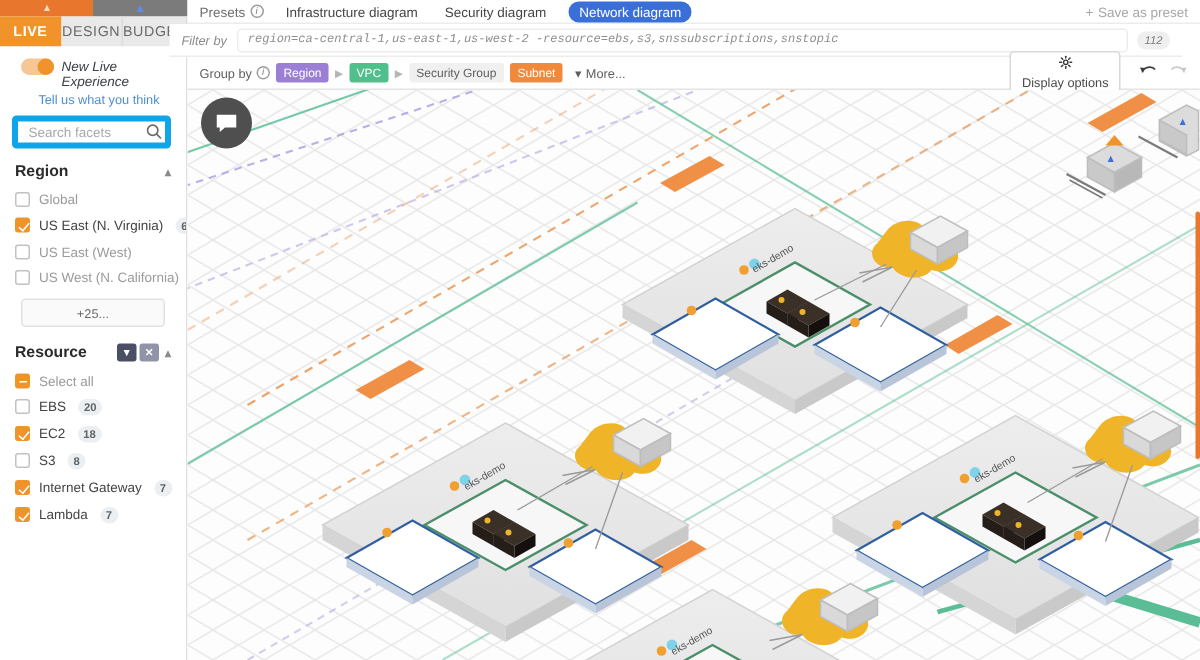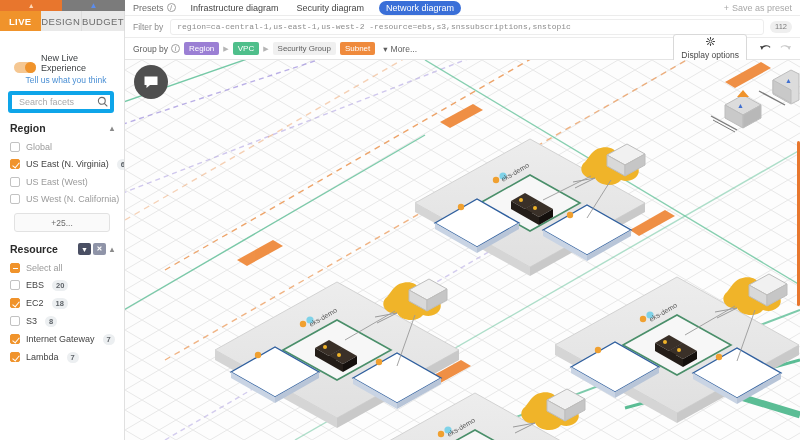--- a/index.html
+++ b/index.html
@@ -36,21 +36,21 @@
   }
   #sidebar-scroll-track {
     position: absolute; right: 0; top: 31px; width: 3px; height: 409px;
     background: transparent; z-index: 5;
   }
   #sidebar-scroll-thumb {
     position: absolute; right: 0px; top: 110px; width: 3px; height: 165px;
     background: #e8762d; border-radius: 2px; z-index: 6;
   }
 
-  .live-toggle-row { display: flex; align-items: flex-end; gap: 5px; padding: 22px 0 0 14px; }
+  .live-toggle-row { display: flex; align-items: flex-start; gap: 5px; padding: 8px 0 0 14px; font-style: italic; }
   .toggle-pill {
     width: 22px; height: 11px; border-radius: 6px; background: #f5c792;
     position: relative; flex: none; cursor: pointer;
   }
   .toggle-pill::after {
     content: ""; position: absolute; right: 0px; top: 0px;
     width: 11px; height: 11px; border-radius: 50%; background: #f0932b;
   }
   .live-toggle-label { font-size: 9px; color: #3c4043; }
   .tell-us { display: block; text-align: center; font-size: 8.5px; color: #4a8fd4; padding: 2px 0 6px 8px; cursor: pointer; }
@@ -127,23 +127,24 @@
   .preset-chip { font-size: 9px; color: #454545; cursor: pointer; padding: 1px 3px; }
   .preset-chip.active {
     background: #3a6fd8; color: #fff; border-radius: 9px; padding: 2px 7px;
   }
   .save-preset {
     margin-left: auto; font-size: 9px; color: #a8a8a8; display: flex;
     align-items: center; gap: 3px; cursor: pointer;
   }
 
   #filter-bar {
-    position: absolute; left: 125px; top: 16px; width: 675px; height: 22px;
+    position: absolute; left: 113px; top: 16px; width: 675px; height: 22px;
     background: #fff; border-bottom: 1px solid #ececec; display: flex; align-items: center;
     padding: 0 8px;
+    font-style: italic;
   }
   .filter-label { font-size: 8.5px; color: #8b8b8b; padding-right: 7px; }
   .filter-field {
     flex: 1; height: 16px; border: 1px solid #ededed; border-radius: 3px;
     display: flex; align-items: center; padding: 0 6px; background: #fff;
   }
   .filter-value {
     flex: 1; font-family: "Liberation Mono", monospace; font-size: 8px; color: #8d8d8d;
     white-space: nowrap; overflow: hidden;
   }

